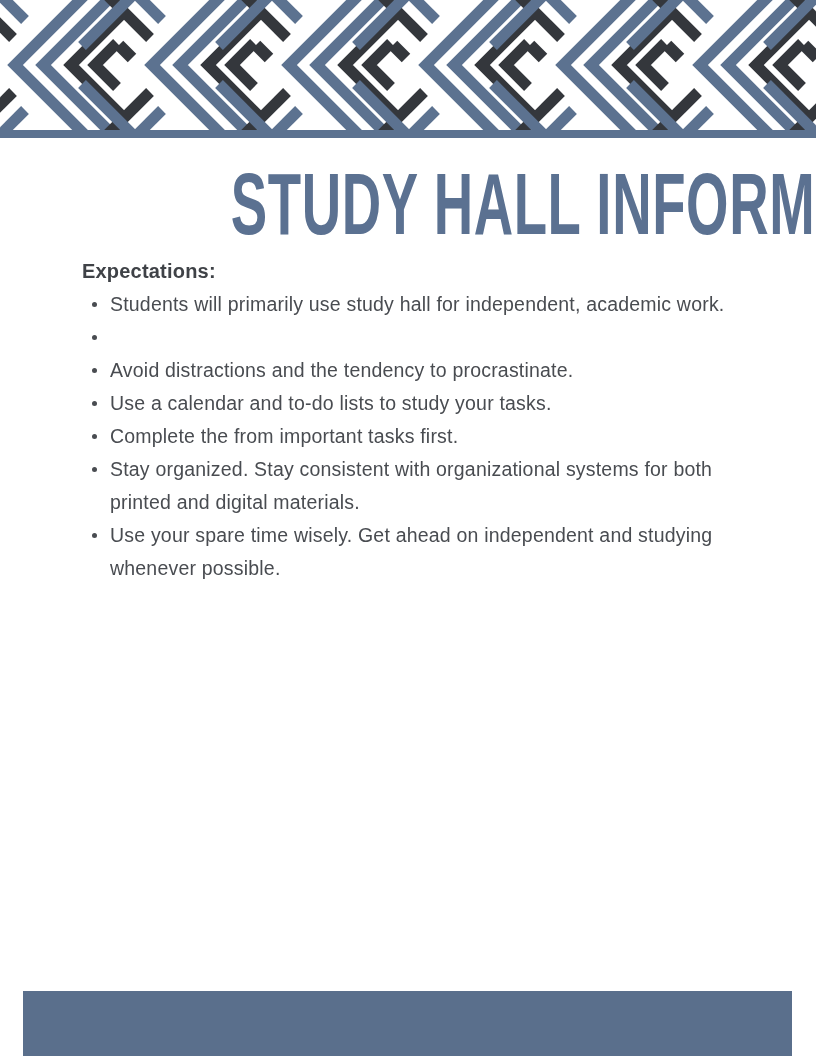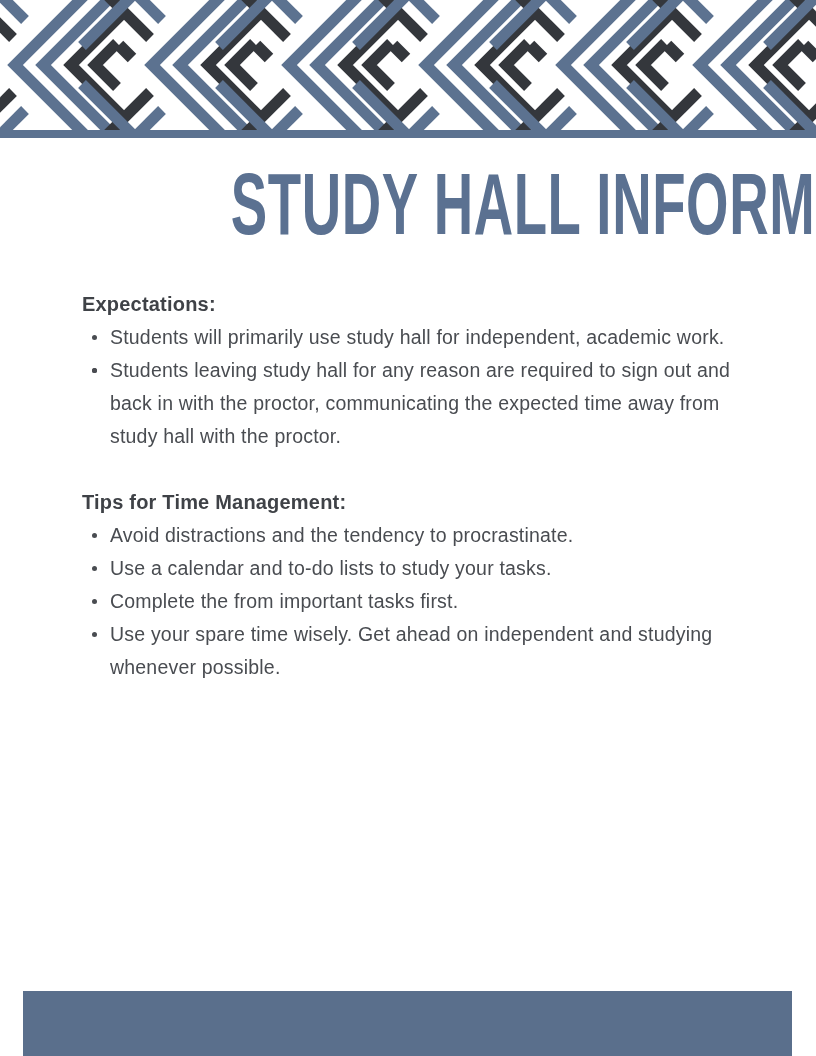--- a/index.html
+++ b/index.html
@@ -39,21 +39,21 @@
     font-size:88px;
     line-height:1.0;
     letter-spacing:1px;
     color:var(--title-color);
     white-space:nowrap;
     transform:scaleX(0.62);
     transform-origin:50% 50%;
   }
   
   .content{
-    position:absolute;top:288px;left:82px;width:676px;
+    position:absolute;top:255px;left:82px;width:676px;
     color:var(--text-color);
   }
   .section-heading{
     font-weight:700;
     font-size:20px;
     line-height:33px;
     color:var(--heading-color);
     letter-spacing:0.2px;
   }
   ul.bullets{list-style:none;margin:0 0 0 0;}
@@ -119,46 +119,45 @@
   <div class="section">
     <div class="section-heading">Expectations:</div>
     <ul class="bullets">
       <li>
         <span class="dot"></span>
         <span>Students will primarily use study hall for independent, academic work.</span>
       </li>
       <li>
         <span class="dot"></span>
       </li>
-      <li>
-        <span class="dot"></span>
-        <span>Students leaving study hall for any reason are required to sign out and back in with the proctor, communicating the expected time away from study hall with the proctor.</span>
-      </li>
     </ul>
   </div>
 
   <div class="section-gap"></div>
 
   <div class="section">
-    <div class="section-heading">Tips for Time Management:</div>
     <ul class="bullets">
       <li>
         <span class="dot"></span>
         <span>Avoid distractions and the tendency to procrastinate.</span>
       </li>
       <li>
         <span class="dot"></span>
         <span>Use a calendar and to-do lists to study your tasks.</span>
       </li>
       <li>
         <span class="dot"></span>
         <span>Complete the from important tasks first.</span>
       </li>
       <li>
         <span class="dot"></span>
+        <span>Stay organized. Stay consistent with organizational systems for both printed and digital materials.</span>
+      </li>
+      <li>
+        <span class="dot"></span>
         <span>Use your spare time wisely. Get ahead on independent and studying whenever possible.</span>
       </li>
     </ul>
   </div>
 
 </div>
 
 <div class="footer-band"></div>
 
 </body></html>

